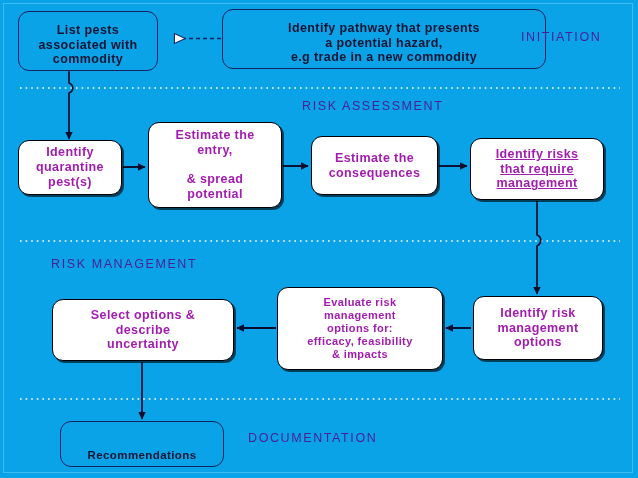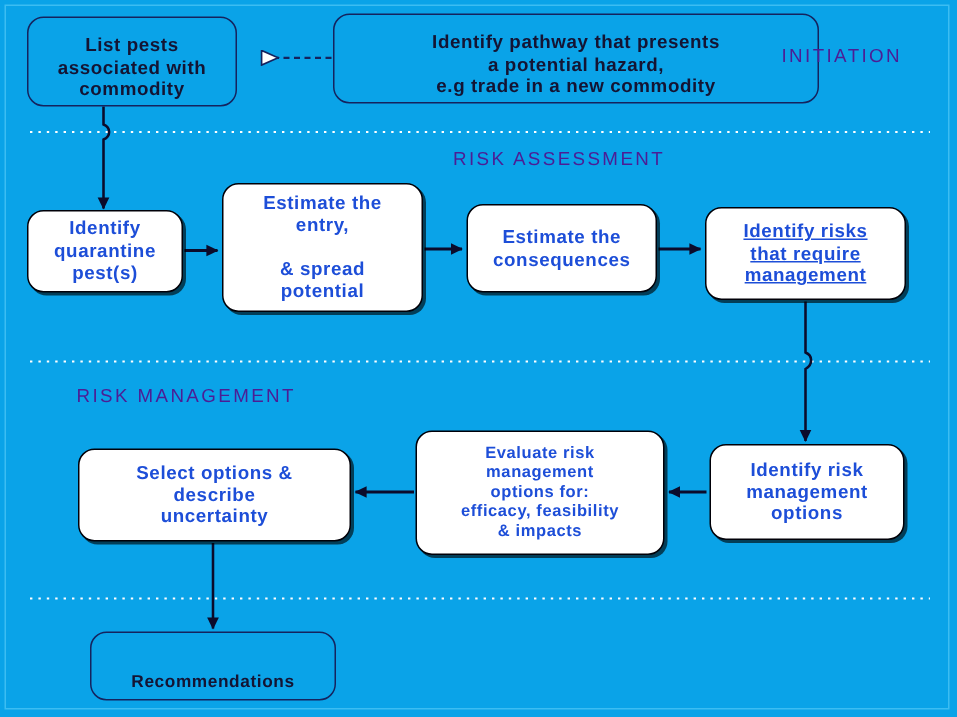--- a/index.html
+++ b/index.html
@@ -21,21 +21,21 @@
   svg#wires{position:absolute;left:0;top:0;width:638px;height:478px;}
 
   .node{
     position:absolute;
     box-sizing:border-box;
     display:flex;align-items:center;justify-content:center;
     text-align:center;
     border:1.6px solid #0b0b2b;
     border-radius:11px;
     font-weight:bold;
-    color:#1d4ed8;
+    color:#a21caf;
     letter-spacing:.4px;
     line-height:1.18;
     padding:3px 5px;
   }
   .node.cyan{
     background:#0aa3e8;
     border-color:#15235e;
     color:#141433;
     align-items:flex-end;
   }
@@ -209,15 +209,16 @@
     </span>
   </div>
 
   <div class="node cyan" id="n-recomm">
     <span>Recommendations</span>
   </div>
 
   <div class="seclabel" id="lbl-init">INITIATION</div>
   <div class="seclabel" id="lbl-ra">RISK ASSESSMENT</div>
   <div class="seclabel" id="lbl-rm">RISK MANAGEMENT</div>
+  <div class="seclabel" id="lbl-doc">DOCUMENTATION</div>
 
   <div id="frame"></div>
 </div>
 
 </body></html>

